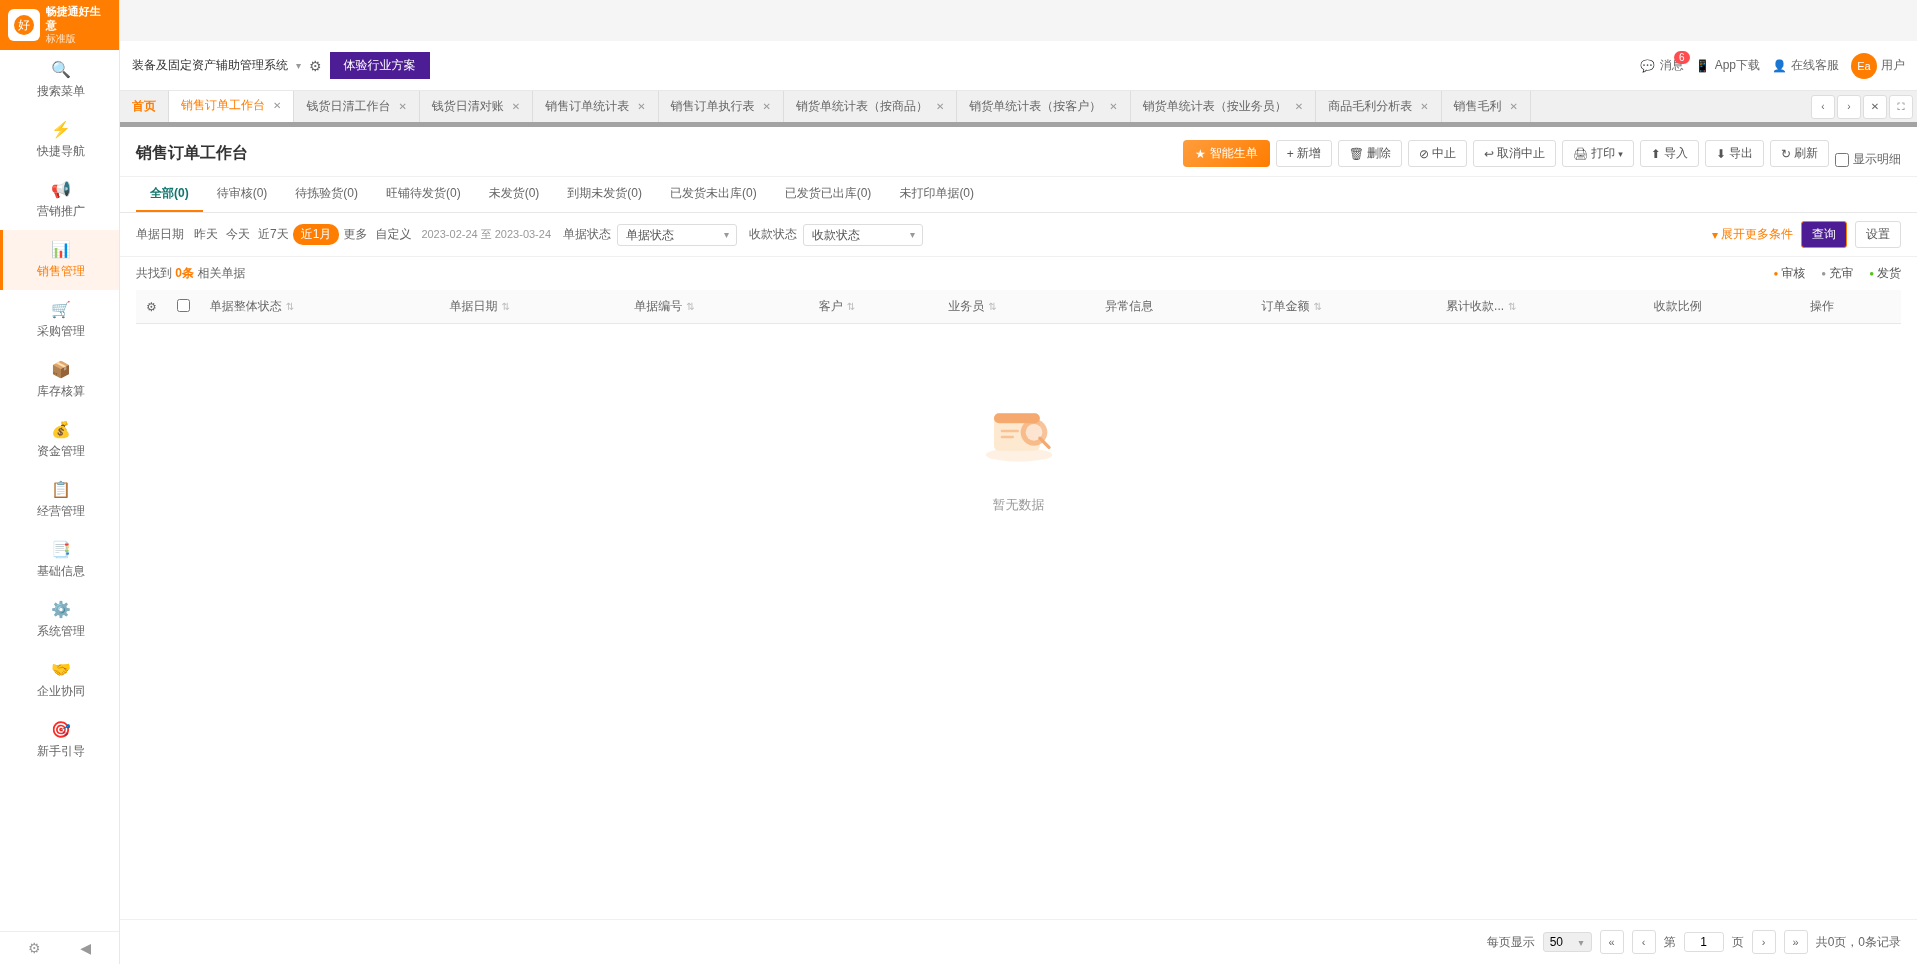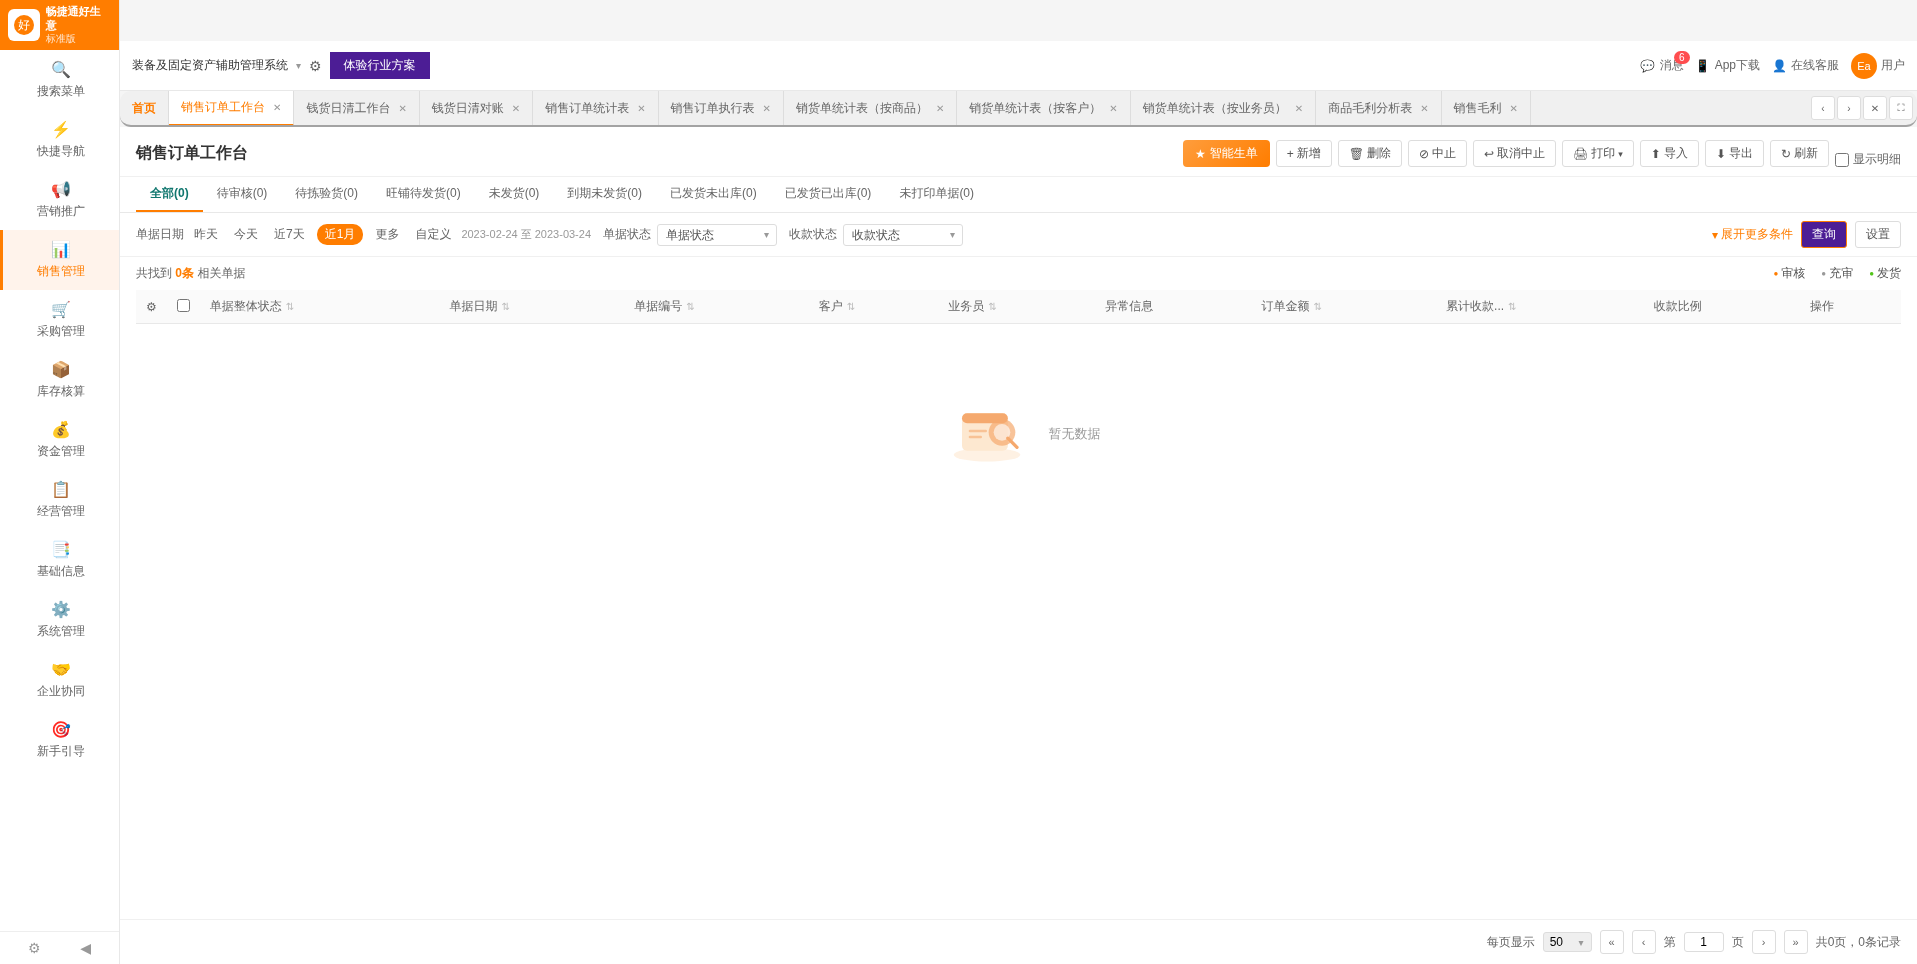--- a/index.html
+++ b/index.html
@@ -28,21 +28,21 @@
     .topbar-title-text { color: #333; }
     .topbar-title-arrow { color: #999; font-size: 10px; }
     .topbar-settings { color: #666; cursor: pointer; font-size: 14px; }
     .topbar-industry-btn { background: #4c1d95; color: #fff; border: none; border-radius: 0; padding: 5px 14px; font-size: 12px; cursor: pointer; }
     .topbar-right { display: flex; align-items: center; gap: 12px; margin-left: auto; }
     .topbar-right-item { display: flex; align-items: center; gap: 4px; color: #666; cursor: pointer; font-size: 12px; position: relative; }
     .badge { background: #ff4d4f; color: #fff; border-radius: 10px; font-size: 10px; padding: 1px 5px; position: absolute; top: -6px; right: -6px; min-width: 16px; text-align: center; }
     .topbar-avatar { width: 26px; height: 26px; background: #ff7d00; border-radius: 50%; display: flex; align-items: center; justify-content: center; color: #fff; font-size: 11px; }
 
     
-    .tabbar { background: #f0f0f0; border-bottom: 2px solid #a3a3a3; display: flex; align-items: center; overflow: hidden; flex-shrink: 0; height: 36px; border-radius: 11px; }
+    .tabbar { background: #f0f0f0; border-bottom: 5px solid #a3a3a3; display: flex; align-items: center; overflow: hidden; flex-shrink: 0; height: 36px; }
     .tab { display: flex; align-items: center; padding: 0 12px; height: 36px; cursor: pointer; white-space: nowrap; font-size: 12px; color: #666; border-right: 1px solid #ddd; gap: 4px; flex-shrink: 0; }
     .tab.active { background: #fff; color: #ff7d00; border-bottom: 2px solid #ff7d00; }
     .tab-home { color: #ff7d00; font-weight: bold; }
     .tab-close { color: #999; font-size: 10px; cursor: pointer; margin-left: 4px; }
     .tab-nav-btns { display: flex; align-items: center; margin-left: auto; gap: 2px; padding: 0 4px; }
     .tab-nav-btn { width: 24px; height: 24px; display: flex; align-items: center; justify-content: center; cursor: pointer; color: #666; border: 1px solid #ddd; border-radius: 3px; background: #fff; font-size: 10px; }
 
     
     .page { flex: 1; background: #fff; overflow: hidden; display: flex; flex-direction: column; }
     .page-header { padding: 12px 16px 8px; display: flex; align-items: center; justify-content: space-between; border-bottom: 1px solid #f0f0f0; flex-shrink: 0; }
@@ -51,21 +51,21 @@
     .action-btn { display: flex; align-items: center; gap: 3px; padding: 4px 10px; border: 1px solid #ddd; border-radius: 3px; background: #fff; cursor: pointer; font-size: 12px; color: #555; }
     .action-btn-primary { background: #4c1d95; color: #fff; border-color: #ff7d00; }
     .smart-btn { background: linear-gradient(135deg, #ff9d3c, #ff7d00); color: #fff; border: none; border-radius: 4px; padding: 5px 12px; font-size: 12px; cursor: pointer; display: flex; align-items: center; gap: 4px; }
     .show-detail-label { font-size: 12px; color: #666; display: flex; align-items: center; gap: 4px; margin-top: 12px; }
     .checkbox { width: 14px; height: 14px; border: 1px solid #ddd; border-radius: 2px; cursor: pointer; }
 
     
     .filter-bar { padding: 8px 16px; display: flex; align-items: center; gap: 12px; flex-shrink: 0; border-bottom: 1px solid #f0f0f0; flex-wrap: wrap; }
     .filter-item { display: flex; align-items: center; gap: 6px; font-size: 12px; color: #555; }
     .filter-label { color: #666; white-space: nowrap; }
-    .filter-date-options { display: flex; gap: 8px; align-items: center; }
+    .filter-date-options { display: flex; gap: 0; align-items: center; }
     .date-opt { color: #666; cursor: pointer; padding: 2px 4px; border-radius: 3px; font-size: 12px; }
     .date-opt.active { background: #ff7d00; color: #fff; border-radius: 10px; padding: 2px 8px; }
     .date-range { color: #999; font-size: 11px; }
     .filter-select { border: 1px solid #ddd; border-radius: 3px; padding: 3px 24px 3px 8px; font-size: 12px; color: #555; background: #fff; cursor: pointer; min-width: 120px; appearance: none; -webkit-appearance: none; position: relative; }
     .select-wrapper { position: relative; display: inline-flex; align-items: center; }
     .select-wrapper::after { content: '▾'; position: absolute; right: 8px; color: #999; pointer-events: none; font-size: 10px; }
     .expand-btn { color: #ff7d00; cursor: pointer; font-size: 12px; display: flex; align-items: center; gap: 3px; }
 
     
     .subtabs { padding: 0 16px; display: flex; gap: 0; border-bottom: 1px solid #e8e8e8; flex-shrink: 0; }
@@ -84,21 +84,21 @@
     
     .table-container { flex: 1; overflow: auto; padding: 0 16px; }
     table { width: 100%; border-collapse: collapse; font-size: 12px; }
     thead tr { background: #fafafa; border-bottom: 1px solid #e8e8e8; }
     th { padding: 8px 10px; text-align: left; color: #666; font-weight: normal; white-space: nowrap; border-bottom: 1px solid #e8e8e8; }
     th .sort-icon { color: #bbb; margin-left: 4px; font-size: 10px; }
     .th-checkbox { width: 32px; }
     .th-settings { width: 30px; }
 
     
-    .empty-state { flex: 1; display: flex; flex-direction: row; align-items: center; justify-content: center; gap: 12px; padding: 60px 0; }
+    .empty-state { flex: 1; display: flex; flex-direction: column; align-items: center; justify-content: center; gap: 12px; padding: 60px 0; }
     .empty-icon { width: 100px; height: 100px; }
     .empty-text { color: #999; font-size: 13px; }
 
     
     .pagination { padding: 10px 16px; display: flex; align-items: center; justify-content: flex-end; gap: 8px; border-top: 1px solid #f0f0f0; flex-shrink: 0; font-size: 12px; color: #666; }
     .page-size-select { border: 1px solid #ddd; border-radius: 3px; padding: 2px 20px 2px 6px; font-size: 12px; appearance: none; -webkit-appearance: none; }
     .page-nav-btn { width: 24px; height: 24px; border: 1px solid #ddd; border-radius: 3px; display: flex; align-items: center; justify-content: center; cursor: pointer; background: #fff; color: #666; font-size: 11px; }
     .page-input { width: 40px; border: 1px solid #ddd; border-radius: 3px; padding: 2px 4px; text-align: center; font-size: 12px; }
 
     

